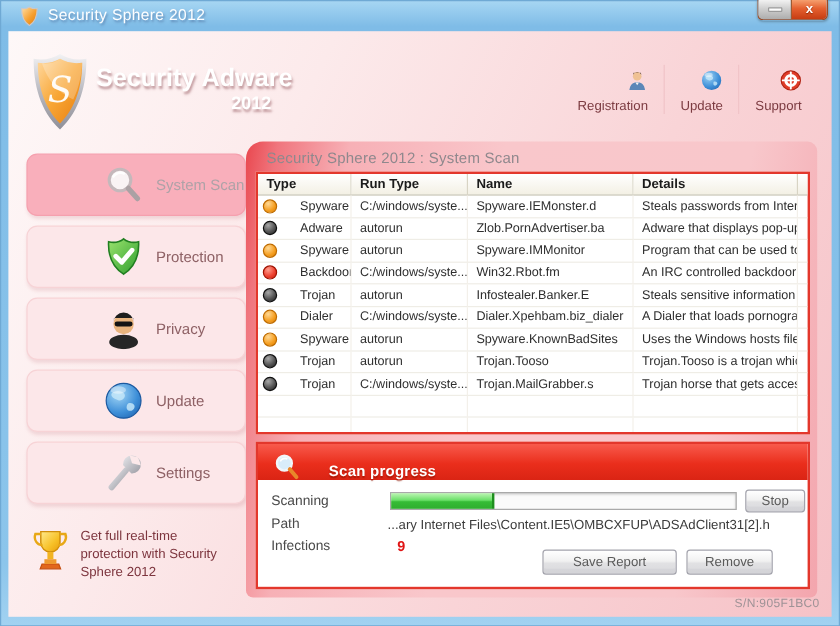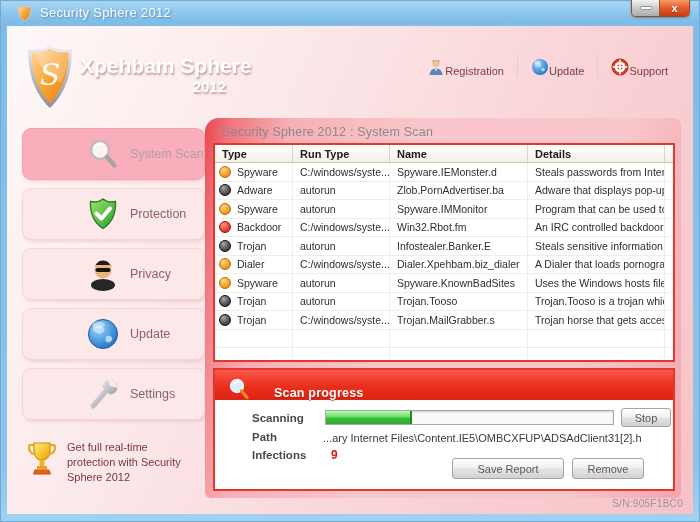--- a/index.html
+++ b/index.html
@@ -45,21 +45,21 @@
   .brand-name{
     font-size:21px; font-weight:bold; color:#FFFFFF; white-space:nowrap;
     text-shadow:1px 2px 2px rgba(185,140,145,.85);
   }
   .brand-year{
     font-size:15px; font-weight:bold; color:#FFFFFF; text-align:right; padding-right:4px;
     text-shadow:1px 2px 2px rgba(185,140,145,.85);
   }
   .header-actions{ position:absolute; top:28px; right:12px; display:flex; }
   .action{
-    display:flex; flex-direction:row; align-items:flex-start; padding:4px 13px 0 13px; cursor:default;
+    display:flex; flex-direction:column; align-items:flex-end; padding:4px 13px 0 13px; cursor:default;
   }
   .action + .action{ border-left:1px solid #F1C4C8; }
   .action .a-icon{ width:18px; height:18px; }
   .action .a-label{ margin-top:7px; font-size:11px; color:#7C3B41; }
   
   .sidebar{ position:absolute; left:15px; top:102px; width:183px; }
   .tab{
     position:relative; height:52px; margin-bottom:8px; border-radius:9px;
     background:#FCE7E9; border:1px solid #F7D3D6;
     box-shadow:1px 2px 3px rgba(190,100,110,.18);
@@ -93,41 +93,41 @@
     padding-left:7px; display:flex; align-items:center; cursor:default;
   }
   .t-head .hcell.h-last{ border-right:none; }
   .t-row{ height:18.5px; }
   .t-row .cell{
     border-right:1px solid #F3F0EA; border-bottom:1px solid #EFEDE6;
     font-size:10.5px; color:#2E2E2E; padding-left:7px;
     display:flex; align-items:center; white-space:nowrap; overflow:hidden; cursor:default;
   }
   .t-row .cell.c-last{ border-right:none; }
-  .c-type{ gap:6px; padding-left:4px !important; }
+  .c-type{ gap:19px; padding-left:4px !important; }
   .dot{ width:12px; height:12px; border-radius:50%; flex:none; }
   .dot[data-sev="orange"]{ background:radial-gradient(circle at 35% 28%,#FFD894,#F59F22 58%,#D87C00); border:1px solid #BF6C00; }
   .dot[data-sev="dark"]{ background:radial-gradient(circle at 35% 28%,#A8A8A8,#555 55%,#1E1E1E); border:1px solid #111; }
   .dot[data-sev="red"]{ background:radial-gradient(circle at 35% 28%,#FF9C8C,#EE4433 55%,#C41A08); border:1px solid #A01200; }
   
   .scanbox{
     position:absolute; left:8px; top:250px; width:462px; height:123px;
     background:#FFF; border:2px solid #E3372C;
   }
   .scan-header{
     height:30px; display:flex; align-items:flex-end;
     background:linear-gradient(#F85A4C,#EA2E1C 55%,#DA2414);
   }
   .scan-header .s-icon{ width:22px; height:22px; margin-left:13px; }
   .scan-header .s-title{
     margin-left:24px; font-size:12.5px; font-weight:bold; color:#FFF;
     text-shadow:0 1px 1px rgba(140,20,0,.6); letter-spacing:.2px;
   }
   .scan-body{ position:absolute; left:0; right:0; top:30px; bottom:0; }
-  .f-label{ position:absolute; left:11px; font-size:11.5px; font-weight:bold; color:#4A4A4A;margin-left:26px; }
+  .f-label{ position:absolute; left:11px; font-size:11.5px; font-weight:normal; color:#4A4A4A; }
   .lbl-scanning{ top:12px; } .lbl-path{ top:31px; } .lbl-infections{ top:49px; }
   .pbar{
     position:absolute; left:110px; top:10px; width:289px; height:15px;
     background:#FAFAFA; border:1px solid #A9A9A9; box-shadow:inset 0 1px 2px rgba(0,0,0,.18);
   }
   .pfill{
     height:100%; width:30%;
     background:linear-gradient(#BDF6B4,#6ADF68 45%,#36BC36 55%,#2FAE2F);
     border-right:2px solid #1E8F1E;
   }
@@ -187,21 +187,21 @@
             <stop offset=".5" stop-color="#B9B9C0"></stop>
             <stop offset="1" stop-color="#8F8F98"></stop>
         </linearGradient>
       </defs>
       <path d="M25 1 C31 5 39 6.5 47 5 C47 26 42 48 25 64 C8 48 3 26 3 5 C11 6.5 19 5 25 1 Z" fill="url(#sv)"></path>
       <path d="M25 5 C30 8 36.5 9.3 43.5 8.3 C43.5 26 39 45 25 59 C11 45 6.5 26 6.5 8.3 C13.5 9.3 20 8 25 5 Z" fill="url(#lg)"></path>
       <path d="M25 5 C30 8 36.5 9.3 43.5 8.3 C43 18 41 29 36 39 C24 34 14 22 10 9 C16 9.5 21 8 25 5 Z" fill="#FFFFFF" opacity=".25"></path>
       <text x="25" y="41" text-anchor="middle" font-family="DejaVu Serif, serif" font-style="italic" font-size="30" fill="#FFFFFF" opacity=".95">S</text>
     </svg>
     <div class="brand">
-      <div class="brand-name">Xpehbam Sphere</div>
+      <div class="brand-name">Security Adware</div>
       <div class="brand-year">2012</div>
     </div>
 
     <div class="header-actions">
       <div class="action">
         <svg class="a-icon" viewBox="0 0 18 18">
           <circle cx="9" cy="5.5" r="3.6" fill="#EFC193"></circle>
           <path d="M5.5 4.2 a4 4 0 0 1 7 0 L12 2.6 L6 2.6 Z" fill="#5A4438"></path>
           <path d="M2.5 17 C3 12.5 5.5 10.5 9 10.5 C12.5 10.5 15 12.5 15.5 17 Z" fill="#5B87B8"></path>
           <path d="M7.5 10.8 L9 13 L10.5 10.8 Z" fill="#F3F3F3"></path>

